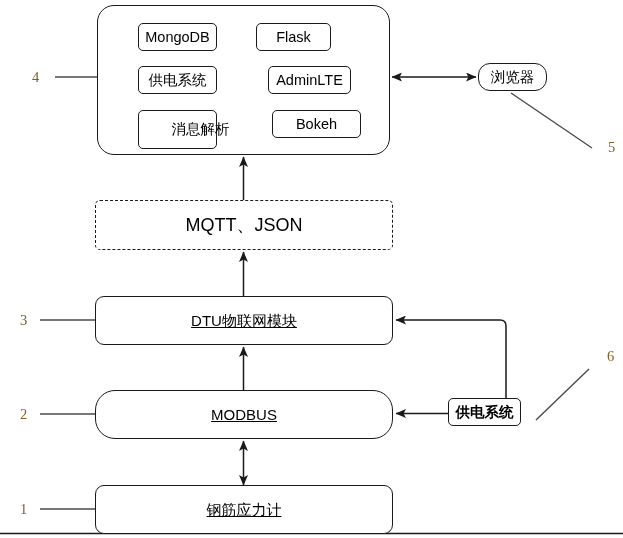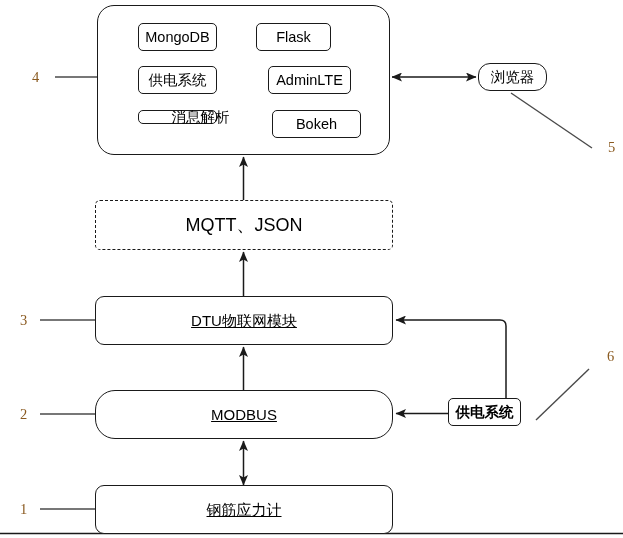--- a/index.html
+++ b/index.html
@@ -154,21 +154,21 @@
   </div>
 
   <div class="node chip chip-cn" style="left:138px; top:66px; width:79px; height:28px;">
     <span class="node-label">供电系统</span>
   </div>
 
   <div class="node chip" style="left:268px; top:66px; width:83px; height:28px;">
     <span class="node-label">AdminLTE</span>
   </div>
 
-  <div class="node chip chip-cn" style="left:138px; top:110px; width:79px; height:14px;padding-left:46px;">
+  <div class="node chip chip-cn" style="left:138px; top:110px; width:79px; height:39px;padding-left:46px;">
     <span class="node-label">消息解析</span>
   </div>
 
   <div class="node chip" style="left:272px; top:110px; width:89px; height:28px;">
     <span class="node-label">Bokeh</span>
   </div>
 
   <div class="node dashed-box">
     <span class="node-label">MQTT、JSON</span>
   </div>

